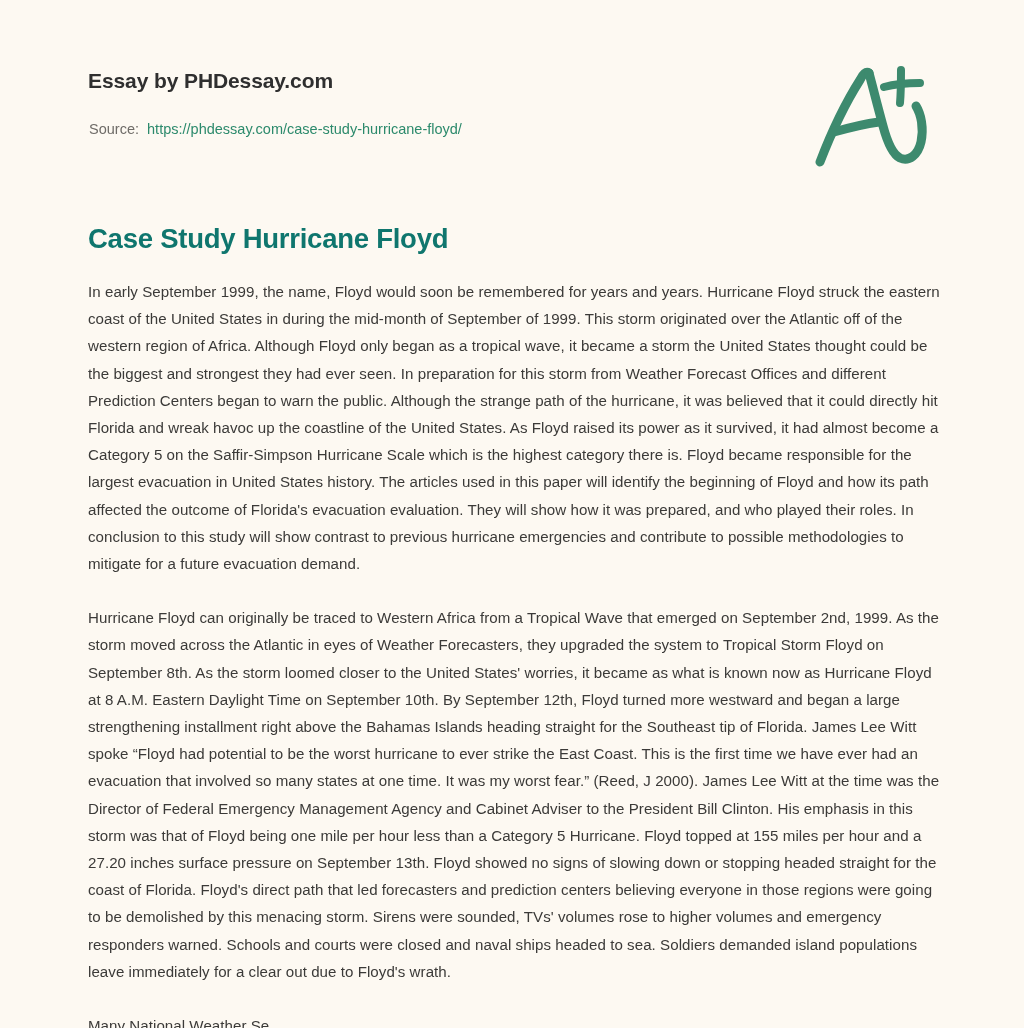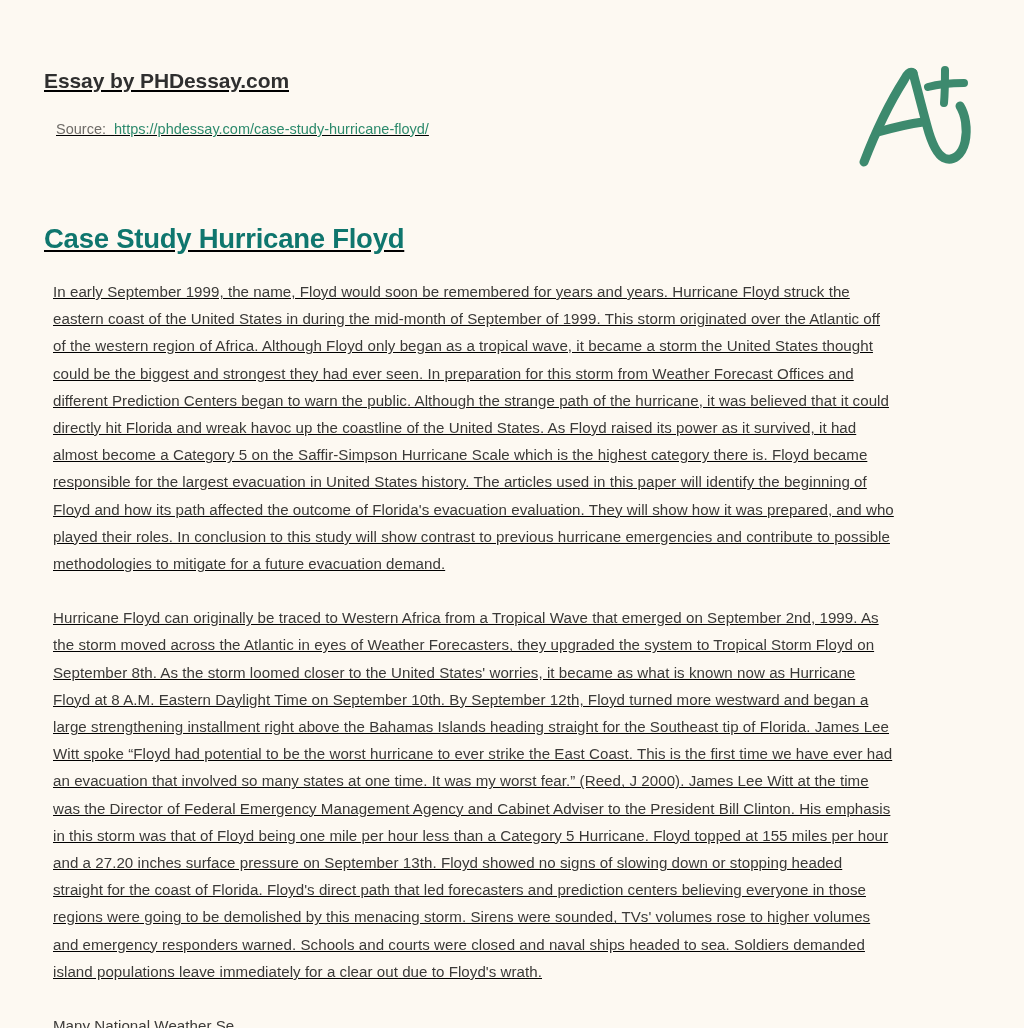--- a/index.html
+++ b/index.html
@@ -13,41 +13,40 @@
     font-family: "Liberation Sans", sans-serif;
     overflow: hidden;
     position: relative;
   }
 
   .page {
     position: relative;
     width: 1024px;
     height: 768px;
     box-sizing: border-box;
-    padding: 0 44px;
-    text-decoration: underline;
+    padding: 0 88px;
   }
 
   
   .header {
     position: relative;
     padding-top: 66px;
   }
 
   .brand-line {
     font-size: 21px;
     font-weight: bold;
     color: #2f2f2f;
     letter-spacing: -0.1px;
     line-height: 30px;
     margin: 0;
   }
 
   .source-line {
-    margin: 22px 0 0 12px;
+    margin: 22px 0 0 1px;
     font-size: 14.5px;
     line-height: 22px;
     color: #6f6c68;
   }
 
   .source-label {
     color: #6f6c68;
   }
 
   .source-url {
@@ -81,21 +80,21 @@
     line-height: 34px;
   }
 
   
   .article {
     padding-top: 22px;
     width: 852px;
   }
 
   .article p {
-    margin: 0 0 27px 9px;
+    margin: 0 0 27px 0;
     font-size: 15.1px;
     line-height: 27.2px;
     color: #3b3a38;
     text-align: left;
     letter-spacing: 0.05px;
   }
 
   .article p:last-child {
     margin-bottom: 0;
   }

